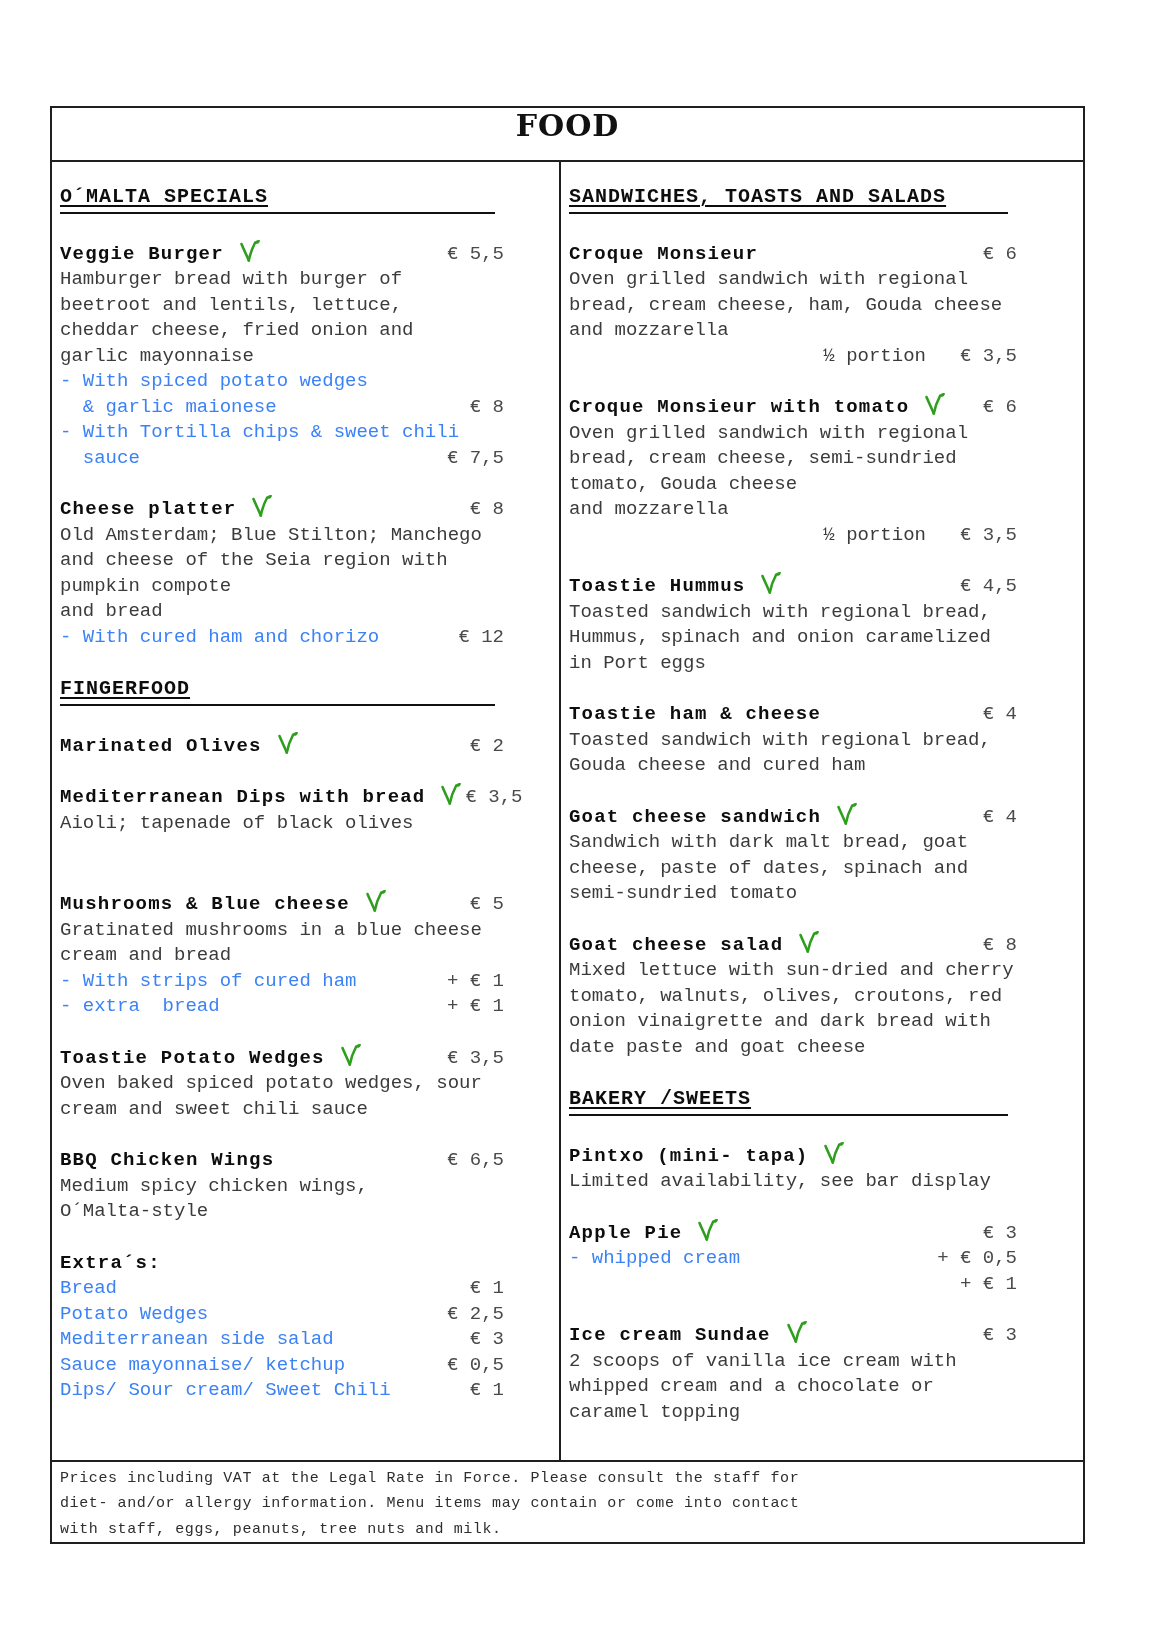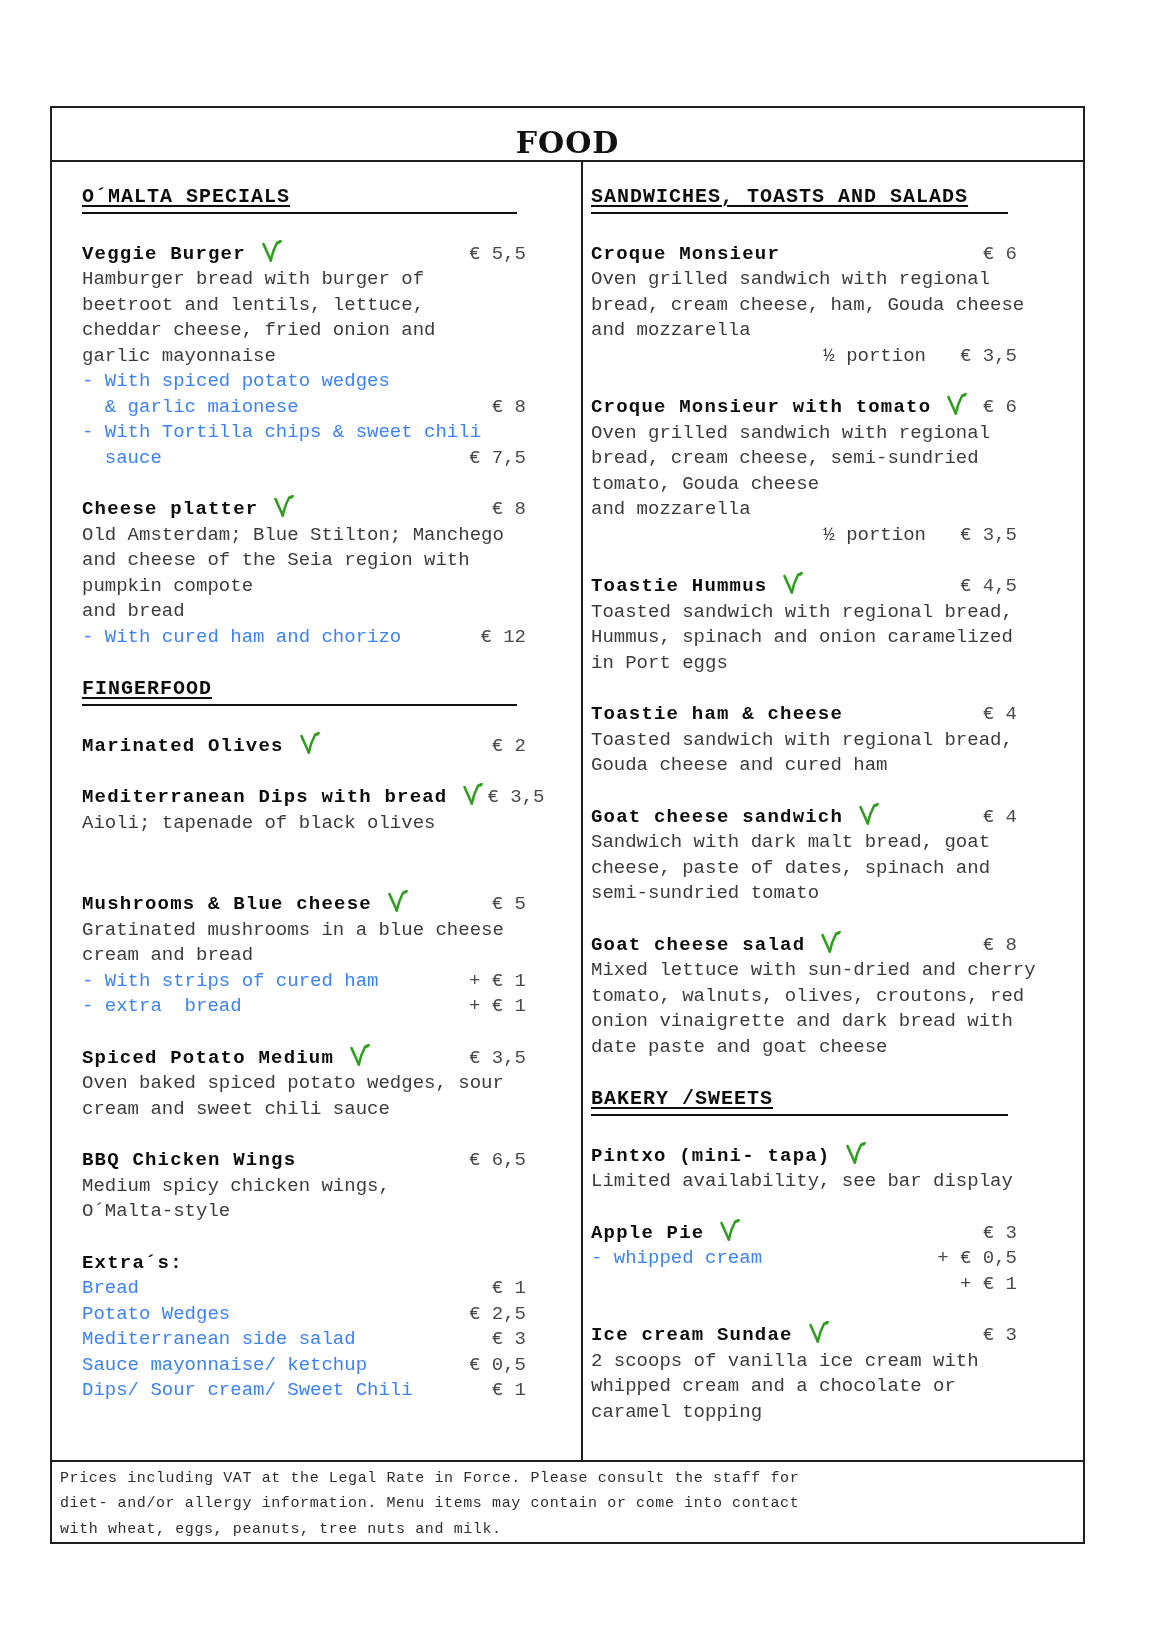--- a/index.html
+++ b/index.html
@@ -4,25 +4,25 @@
 <style>
   html,body{margin:0;padding:0;background:#ffffff;}
   body{width:1152px;height:1631px;position:relative;font-family:"Liberation Mono","DejaVu Sans Mono",monospace;}
   .menu-frame{
     position:absolute;left:50px;top:106px;width:1035px;height:1438px;
     border:2px solid #1f1f1f;box-sizing:border-box;background:#fff;
     display:flex;flex-direction:column;
   }
   .title-row{
     height:52px;flex:none;border-bottom:2px solid #1f1f1f;
-    display:flex;align-items:flex-end;justify-content:center;
+    display:flex;align-items:flex-start;justify-content:center;
     font-family:"DejaVu Serif","Liberation Serif",serif;
     font-weight:bold;font-size:30px;letter-spacing:1px;color:#111;
   }
-  .columns{flex:1;display:flex;min-height:0;padding-left:22px;}
+  .columns{flex:1;display:flex;min-height:0;}
   .col{box-sizing:border-box;font-size:19px;line-height:25.5px;color:#3b3b3b;overflow:hidden;}
   .col-left{width:509px;flex:none;border-right:2px solid #1f1f1f;padding:22px 55px 10px 8px;}
   .col-right{flex:1;padding:22px 66px 10px 8px;}
   .heading{margin:0 0 28px 0;border-bottom:2px solid #111;padding-bottom:1px;width:98%;white-space:pre;}
   .heading-mid{margin-top:20px;}
   .heading span{
     font-weight:bold;color:#0d0d0d;font-size:20px;letter-spacing:1px;
     text-decoration:underline;text-underline-offset:3px;text-decoration-thickness:2px;
   }
   .item{margin-bottom:26px;}
@@ -100,21 +100,21 @@
                 <path d="M3.5 5 C6 11 9 17 10.8 21.5" fill="none" stroke="#2f9e1f" stroke-width="2.6" stroke-linecap="round"></path>
                 <path d="M17.2 3.5 C14 9.5 12 15.5 10.8 21.5" fill="none" stroke="#2f9e1f" stroke-width="2.6" stroke-linecap="round"></path>
                 <path d="M16.6 4.2 C17.6 1.2 20.2 0.4 22 1.4 C21.6 4.4 18.8 5.6 16.6 4.2 Z" fill="#2f9e1f"></path>
               </svg></span><span class="spacer"></span><span class="price">€ 5</span></div>
           <div class="desc">Gratinated mushrooms in a blue cheese</div>
           <div class="desc">cream and bread</div>
           <div class="row"><span class="opt-text">- With strips of cured ham</span><span class="spacer"></span><span class="price">+ € 1</span></div>
           <div class="row"><span class="opt-text">- extra  bread</span><span class="spacer"></span><span class="price">+ € 1</span></div>
         </div>
         <div class="item">
-          <div class="row"><span class="name">Spiced Potato Medium</span><span class="veg"><svg width="22" height="24" viewBox="0 0 22 24" aria-hidden="true">
+          <div class="row"><span class="name">Toastie Potato Wedges</span><span class="veg"><svg width="22" height="24" viewBox="0 0 22 24" aria-hidden="true">
                 <path d="M3.5 5 C6 11 9 17 10.8 21.5" fill="none" stroke="#2f9e1f" stroke-width="2.6" stroke-linecap="round"></path>
                 <path d="M17.2 3.5 C14 9.5 12 15.5 10.8 21.5" fill="none" stroke="#2f9e1f" stroke-width="2.6" stroke-linecap="round"></path>
                 <path d="M16.6 4.2 C17.6 1.2 20.2 0.4 22 1.4 C21.6 4.4 18.8 5.6 16.6 4.2 Z" fill="#2f9e1f"></path>
               </svg></span><span class="spacer"></span><span class="price">€ 3,5</span></div>
           <div class="desc">Oven baked spiced potato wedges, sour</div>
           <div class="desc">cream and sweet chili sauce</div>
         </div>
         <div class="item">
           <div class="row"><span class="name">BBQ Chicken Wings</span><span class="spacer"></span><span class="price">€ 6,5</span></div>
           <div class="desc">Medium spicy chicken wings,</div>
@@ -212,15 +212,15 @@
               </svg></span><span class="spacer"></span><span class="price">€ 3</span></div>
           <div class="desc">2 scoops of vanilla ice cream with</div>
           <div class="desc">whipped cream and a chocolate or</div>
           <div class="desc">caramel topping</div>
         </div>
       </div>
   </div>
   <div class="footer">
     <div>Prices including VAT at the Legal Rate in Force. Please consult the staff for</div>
     <div>diet- and/or allergy information. Menu items may contain or come into contact</div>
-    <div>with wheat, eggs, peanuts, tree nuts and milk.</div>
+    <div>with staff, eggs, peanuts, tree nuts and milk.</div>
   </div>
 </div>
 
 </body></html>

